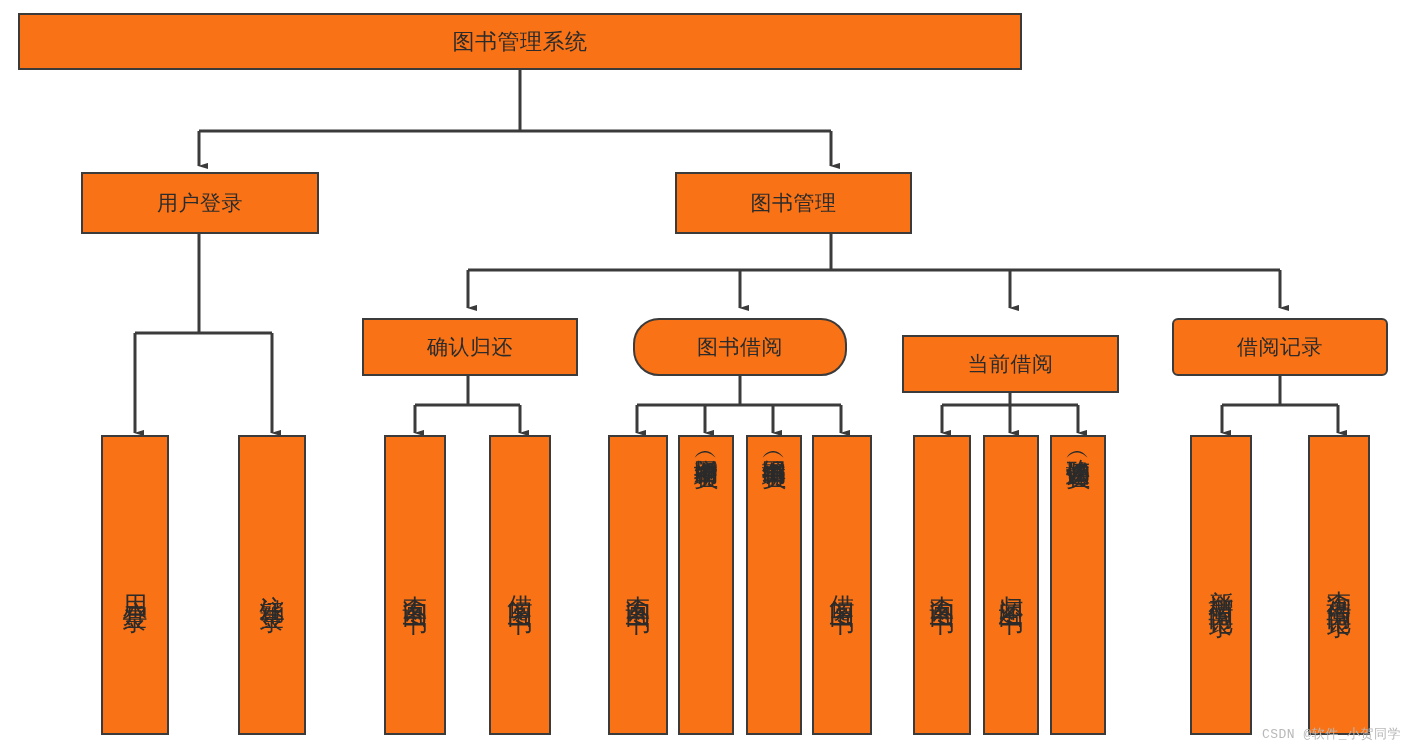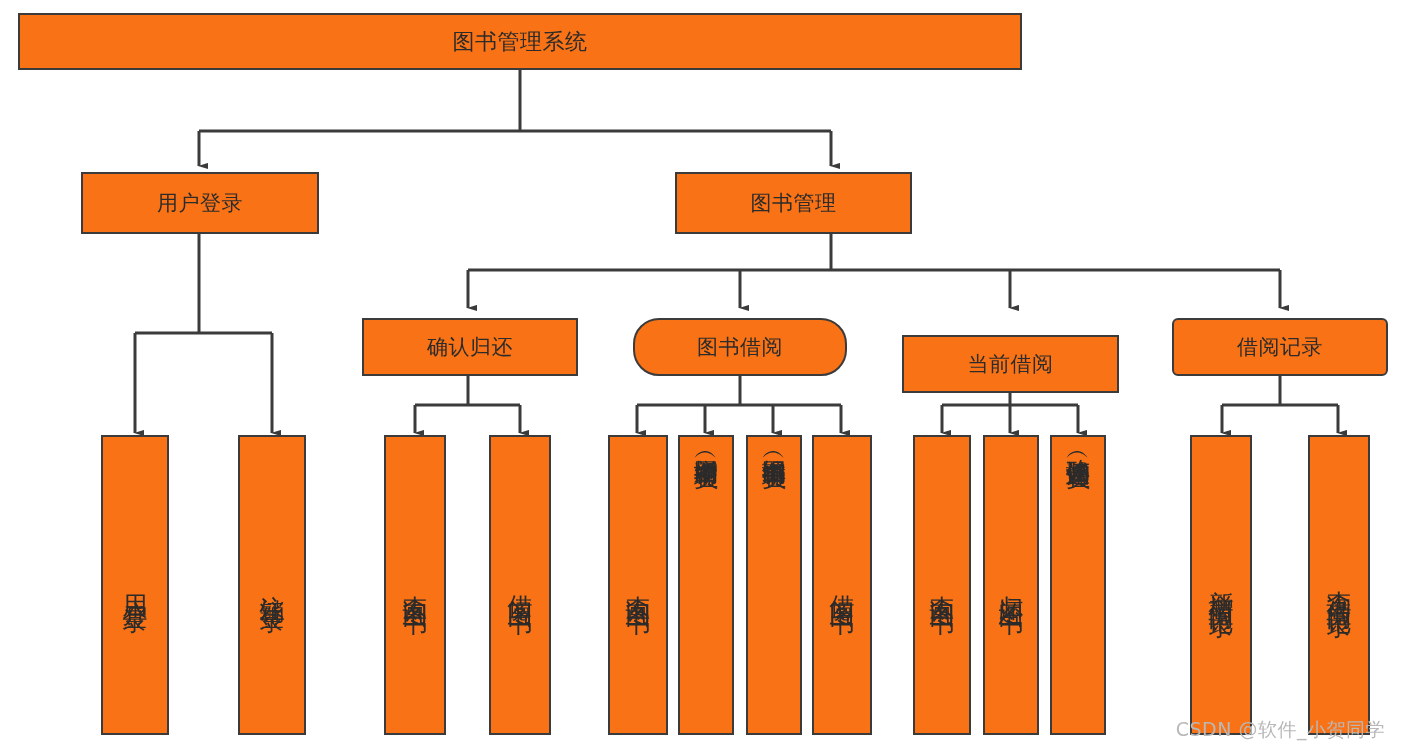--- a/index.html
+++ b/index.html
@@ -58,26 +58,27 @@
   .v-node.tight .lbl{
     font-size:24px;
     letter-spacing:1px;
   }
   .v-node.centeredv{
     align-items:center;
     padding-top:0;
   }
   #watermark{
     position:absolute;
-    right:20px;
+    right:4px;
     bottom:4px;
-    font-size:19px;
+    font-size:13px;
     color:#b8b8b8;
     white-space:nowrap;
     letter-spacing:0.5px;
+    font-family:Liberation Mono, monospace;
   }
 </style>
 </head>
 <body>
 
 <div id="canvas">
 
   <svg id="edges" viewBox="0 0 1405 747">
     <defs>
       <marker id="arrow" markerWidth="10" markerHeight="12" refX="3.2" refY="9.4" orient="auto" markerUnits="userSpaceOnUse">

